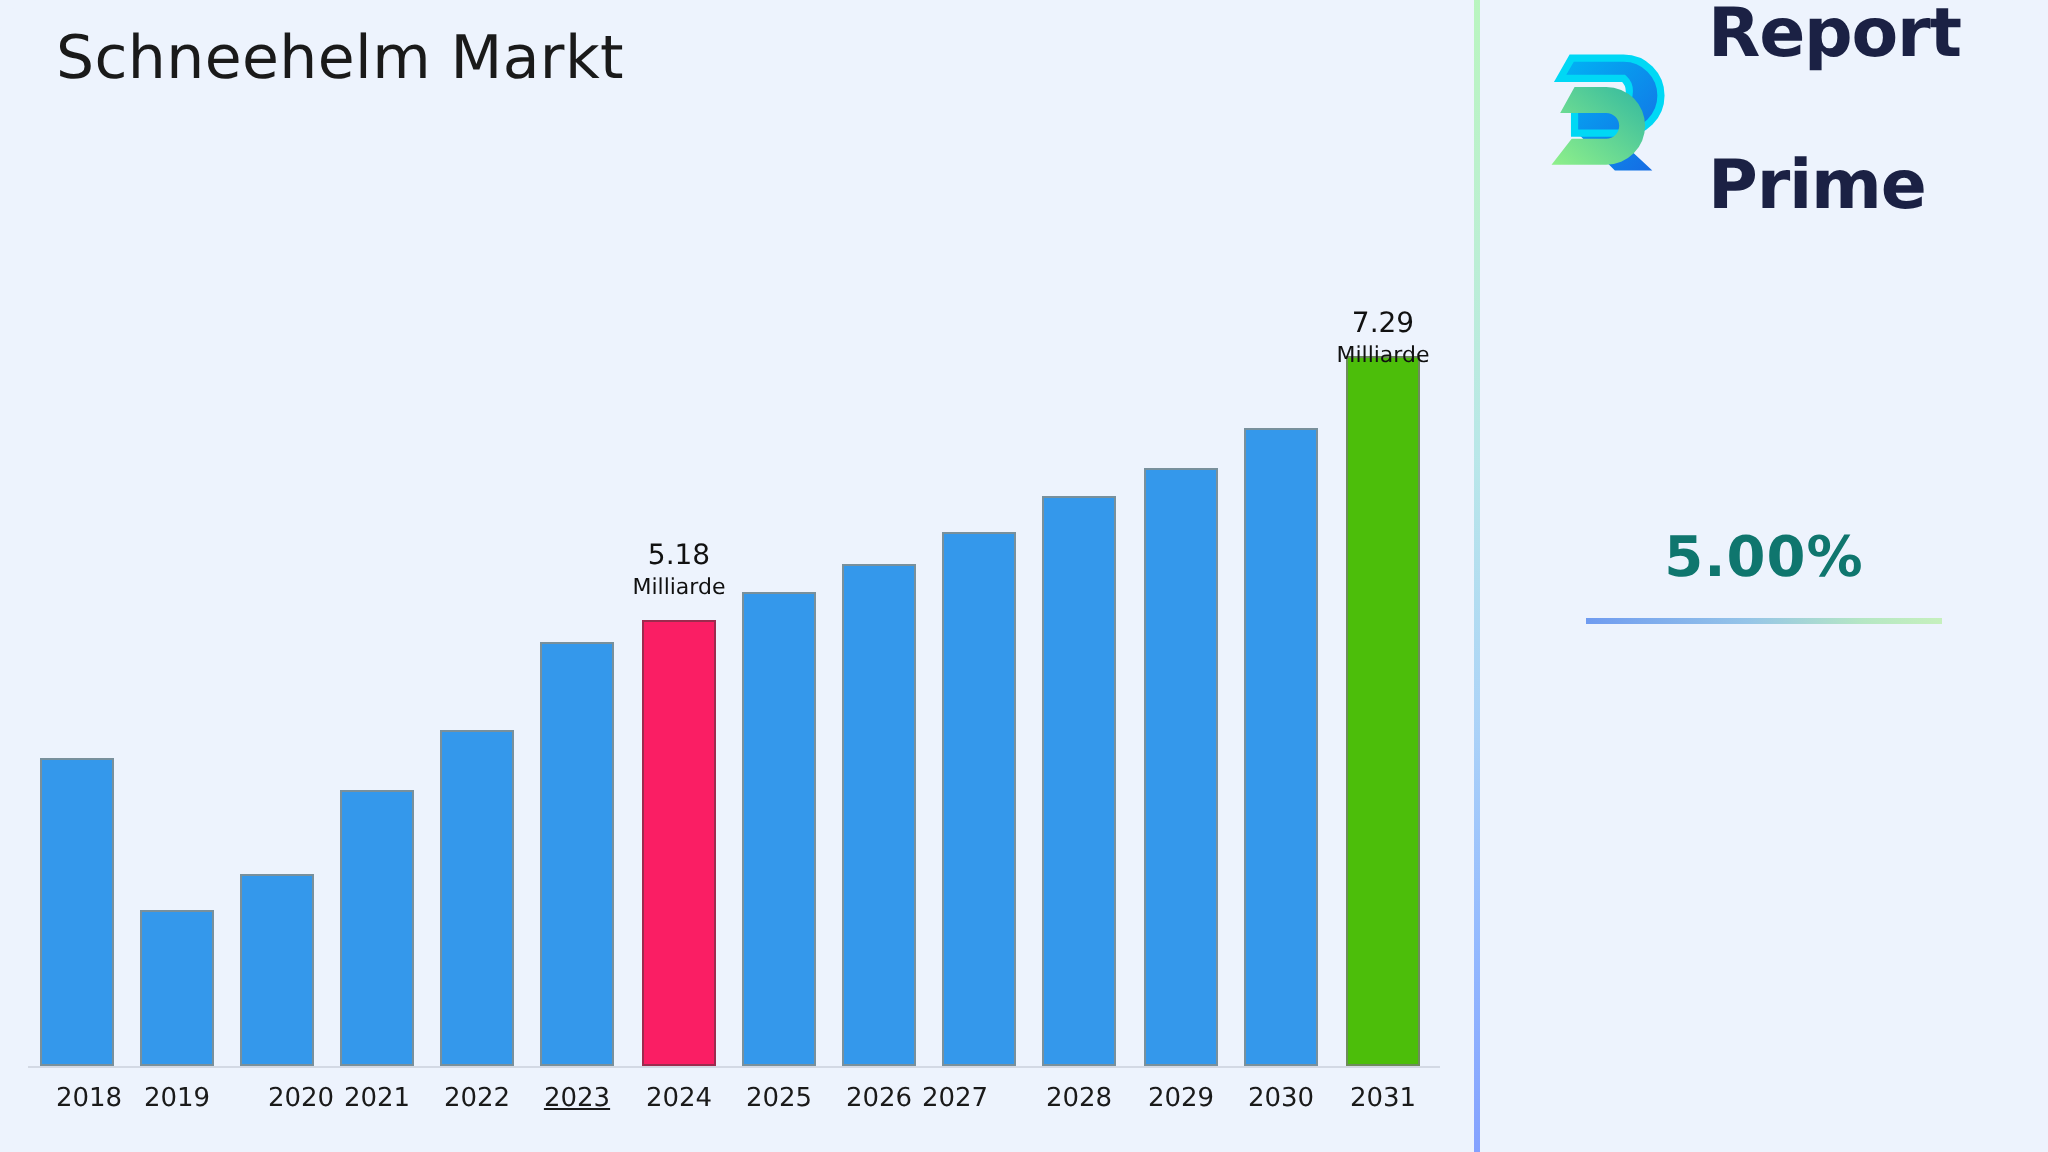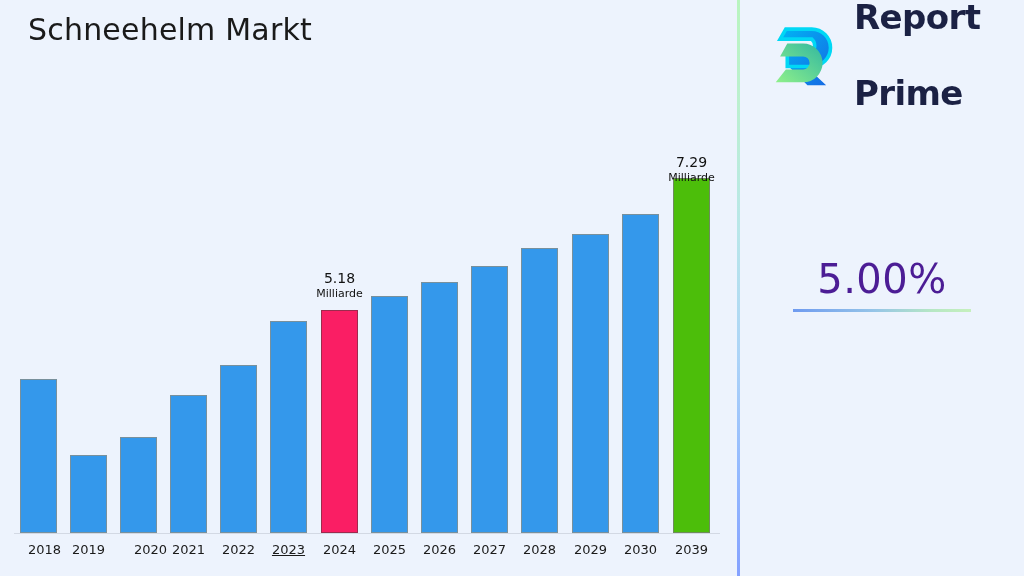--- a/index.html
+++ b/index.html
@@ -137,23 +137,23 @@
 
   
   #cagr-block {
     position: absolute;
     left: 0px;
     top: 255px;
     width: 284px;
     text-align: center;
   }
   #cagr-value {
-    font-size: 40px;
-    font-weight: 400;
-    color: #4c1d95;
+    font-size: 28px;
+    font-weight: 700;
+    color: #0f766e;
     line-height: 48px;
     letter-spacing: 0.5px;
   }
   #cagr-rule {
     width: 178px;
     height: 3px;
     margin: 6px auto 7px auto;
     background: linear-gradient(to right, #6f9bf0 0%, #95c4e8 45%, #b6e7c4 78%, #c6f0bd 100%);
   }
   #cagr-caption {
@@ -199,25 +199,25 @@
 
     <div class="tick-label" style="left:19px;  width:51px;">2018</div>
     <div class="tick-label" style="left:63px;  width:51px;">2019</div>
     <div class="tick-label" style="left:125px; width:51px;">2020</div>
     <div class="tick-label" style="left:163px; width:51px;">2021</div>
     <div class="tick-label" style="left:213px; width:51px;">2022</div>
     <div class="tick-label" style="left:263px; width:51px;text-decoration:underline;">2023</div>
     <div class="tick-label" style="left:314px; width:51px;">2024</div>
     <div class="tick-label" style="left:364px; width:51px;">2025</div>
     <div class="tick-label" style="left:414px; width:51px;">2026</div>
-    <div class="tick-label" style="left:464px; width:51px;">2027</div>
+    <div class="tick-label" style="left:452px; width:51px;">2027</div>
     <div class="tick-label" style="left:514px; width:51px;">2028</div>
     <div class="tick-label" style="left:565px; width:51px;">2029</div>
     <div class="tick-label" style="left:615px; width:51px;">2030</div>
-    <div class="tick-label" style="left:666px; width:51px;">2039</div>
+    <div class="tick-label" style="left:666px; width:51px;">2031</div>
   </div>
 
   <div id="panel-divider"></div>
 
   <div id="right-panel">
 
     <div id="logo-block">
       <svg id="logo-mark" viewBox="0 0 100 100">
         <defs>
           <linearGradient id="gblue" x1="0" y1="0" x2="1" y2="1">

